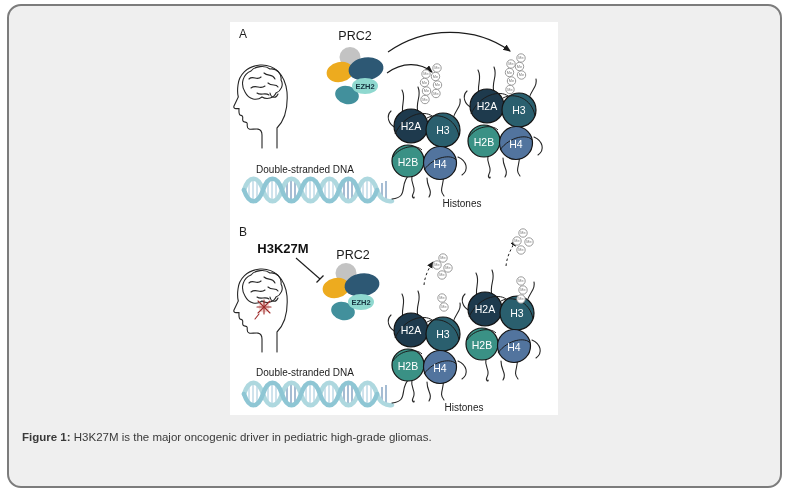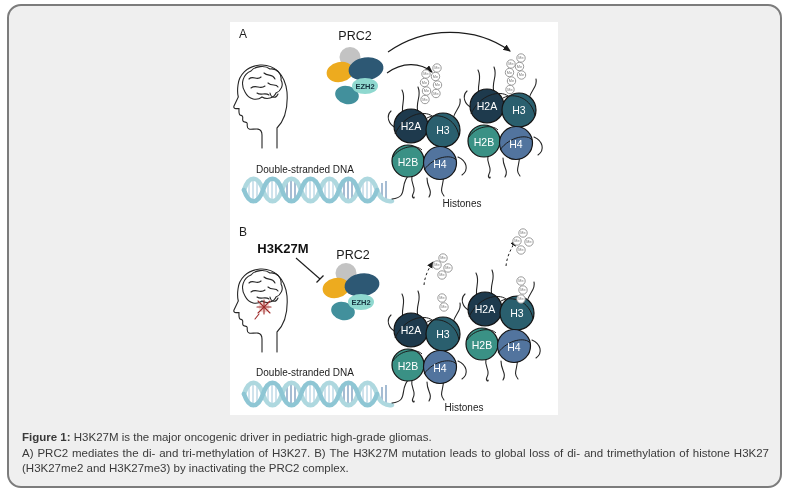--- a/index.html
+++ b/index.html
@@ -222,15 +222,14 @@
         <use href="#medot" x="299" y="220"></use>
         <use href="#medot" x="291" y="228"></use>
 
         <text x="234" y="389" text-anchor="middle" class="small-label">Histones</text>
       </g>
     </svg>
   </div>
 
   <div class="caption">
     <p><span class="bold">Figure 1:</span><span> H3K27M is the major oncogenic driver in pediatric high-grade gliomas.</span></p>
-    <p class="cap-body">A) PRC2 mediates the di- and tri-methylation of H3K27. B) The H3K27M mutation leads to global loss of di- and trimethylation of histone H3K27 (H3K27me2 and H3K27me3) by inactivating the PRC2 complex.</p>
   </div>
 </div>
 
 </body></html>

